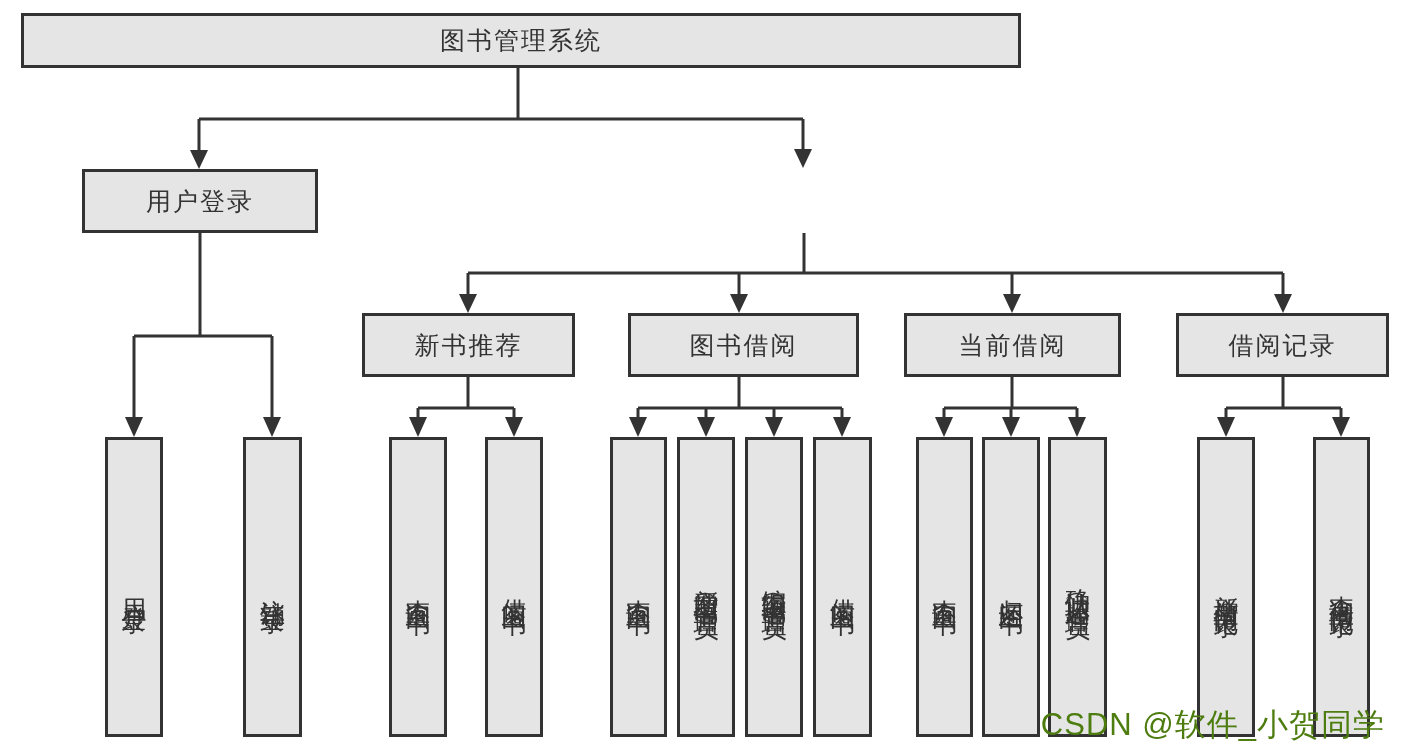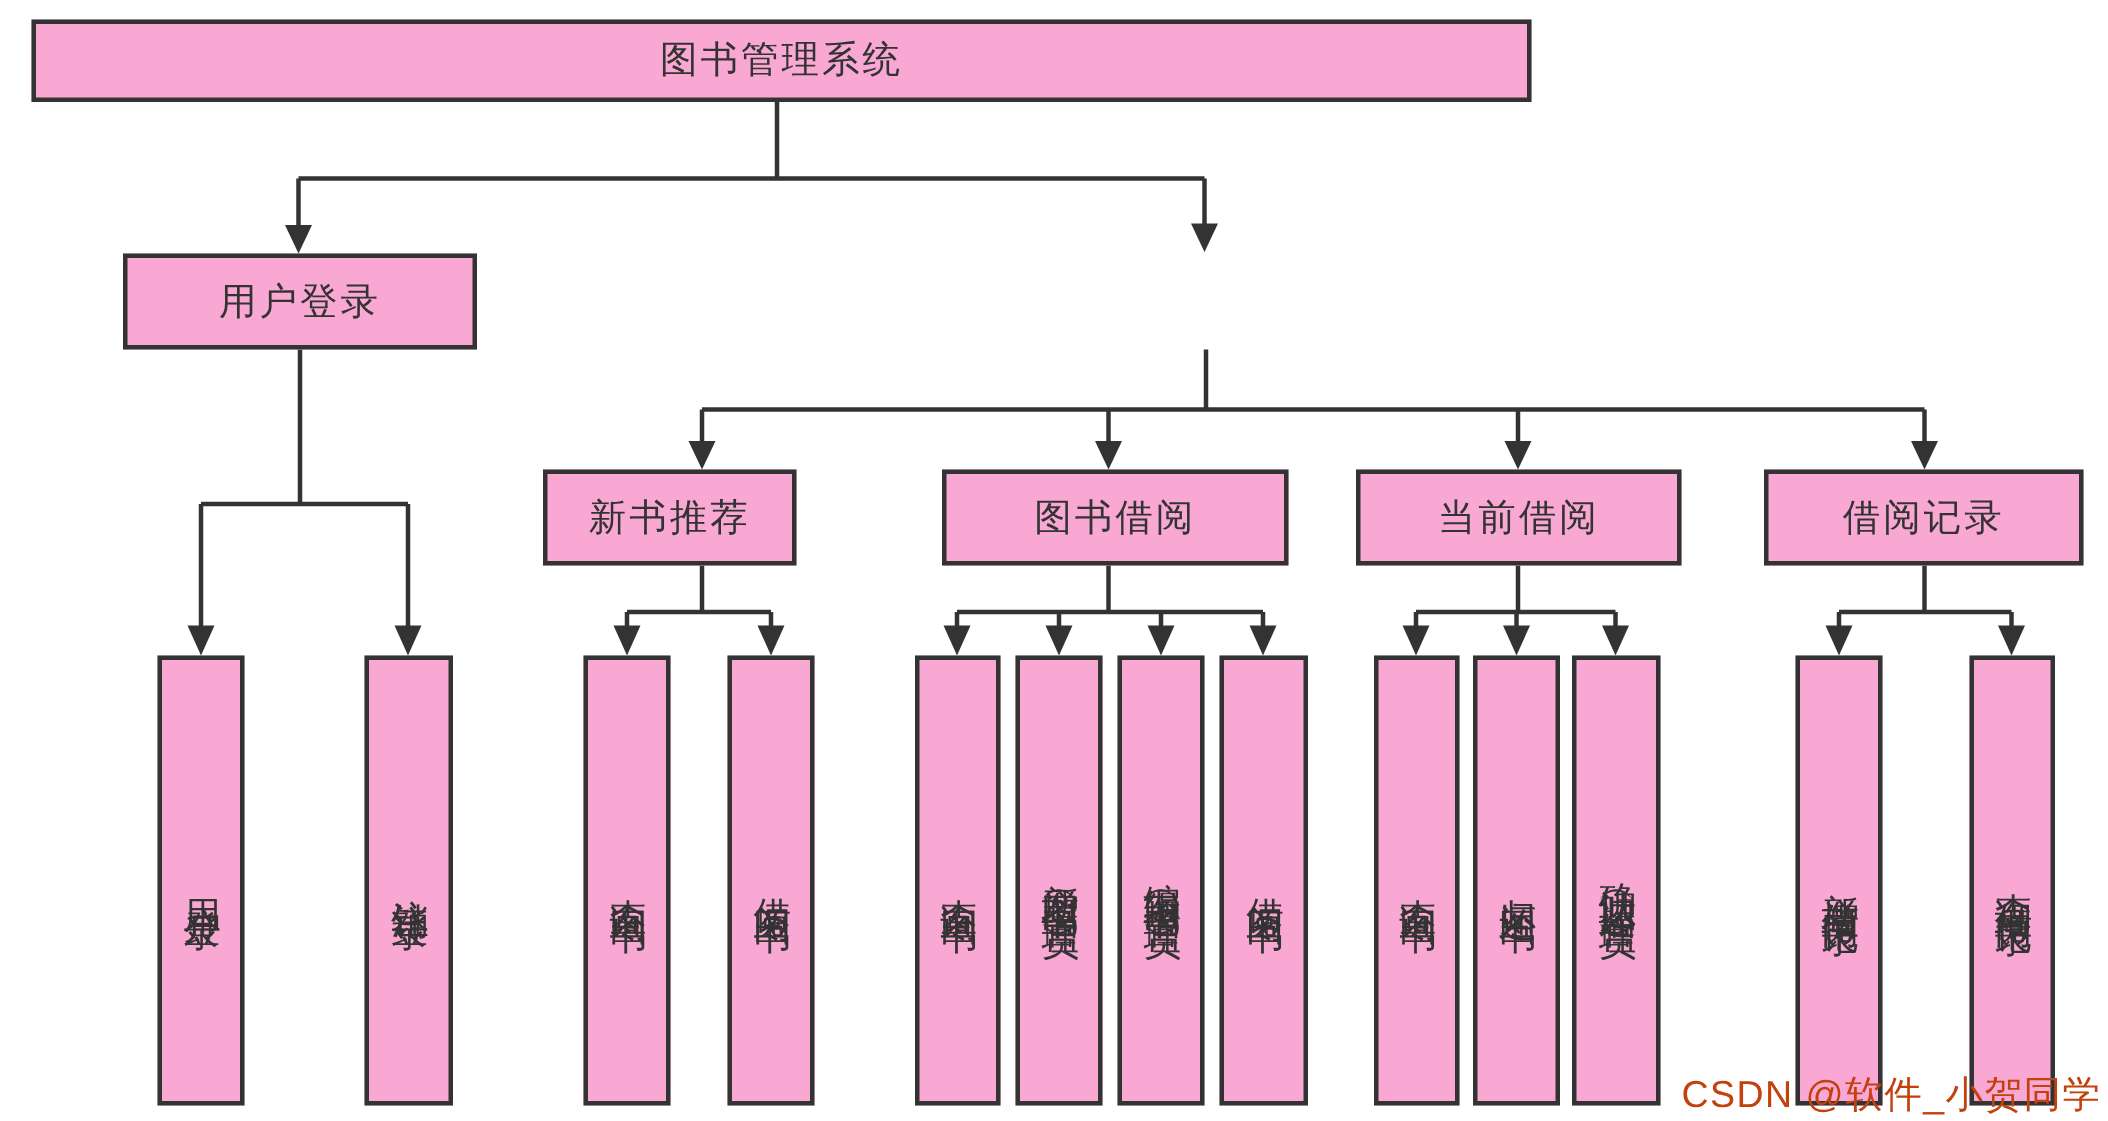--- a/index.html
+++ b/index.html
@@ -26,42 +26,42 @@
     stroke-width: 3;
   }
   svg.edges polygon {
     fill: #333333;
     stroke: none;
   }
   .node {
     position: absolute;
     box-sizing: border-box;
     border: 3px solid #333333;
-    background: #f9a8d4;
+    background: #e5e5e5;
     color: #333333;
     display: flex;
     align-items: center;
     justify-content: center;
     font-size: 25px;
     line-height: 1.15;
     white-space: nowrap;
   }
   .node.h { letter-spacing: 2px; }
   .node.v {
     writing-mode: vertical-rl;
     letter-spacing: 4px;
     font-size: 25px;
   }
   .watermark {
     position: absolute;
-    right: 4px;
+    right: 20px;
     bottom: 1px;
-    font-size: 25px;
+    font-size: 31px;
     letter-spacing: 1px;
-    color: #c2410c;
+    color: #4d7c0f;
     z-index: 5;
     pointer-events: none;
   }
 </style>
 </head>
 <body>
 
 <div class="stage">
 
   <svg class="edges" viewBox="0 0 1405 747" xmlns="http://www.w3.org/2000/svg">
@@ -140,21 +140,21 @@
     </g>
   </svg>
 
   <div class="node h" style="left:21px; top:13px; width:1000px; height:55px;">图书管理系统</div>
 
   <div class="node h" style="left:82px; top:169px; width:236px; height:64px;">用户登录</div>
 
   <div class="node v" style="left:105px; top:437px; width:58px; height:300px;">用户登录</div>
   <div class="node v" style="left:243px; top:437px; width:59px; height:300px;">注销登录</div>
 
-  <div class="node h" style="left:362px; top:313px; width:169px; height:64px;">新书推荐</div>
+  <div class="node h" style="left:362px; top:313px; width:213px; height:64px;">新书推荐</div>
   <div class="node h" style="left:628px; top:313px; width:231px; height:64px;">图书借阅</div>
   <div class="node h" style="left:1176px; top:313px; width:213px; height:64px;">借阅记录</div>
   <div class="node h" style="left:904px; top:313px; width:217px; height:64px;">当前借阅</div>
 
   <div class="node v" style="left:389px; top:437px; width:58px; height:300px;">查询图书</div>
   <div class="node v" style="left:485px; top:437px; width:58px; height:300px;">借阅图书</div>
 
   <div class="node v" style="left:610px; top:437px; width:57px; height:300px;">查询图书</div>
   <div class="node v" style="left:677px; top:437px; width:58px; height:300px;">新增图书（管理员）</div>
   <div class="node v" style="left:745px; top:437px; width:58px; height:300px;">编辑图书（管理员）</div>

